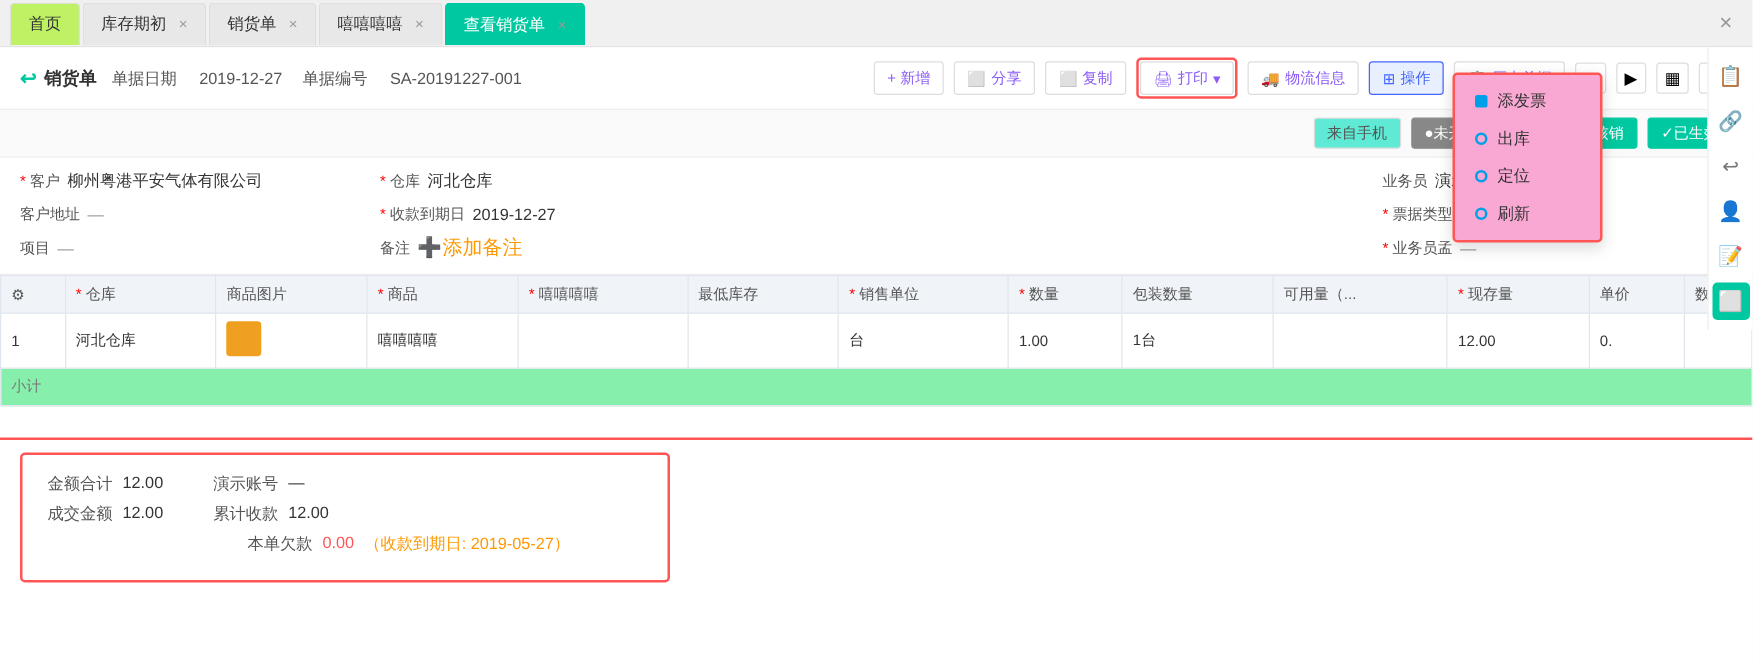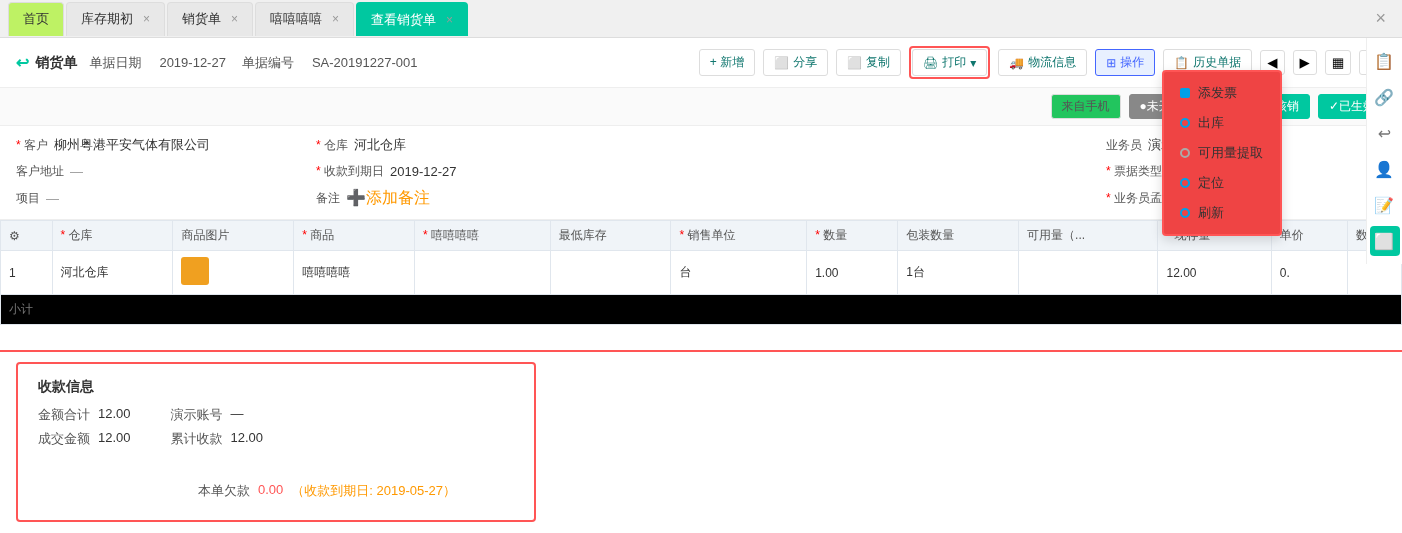--- a/index.html
+++ b/index.html
@@ -28,64 +28,64 @@
       display: flex; align-items: center; padding: 8px 16px; border-bottom: 1px solid #eee;
       gap: 12px; background: #fff;
     }
     .doc-title { display: flex; align-items: center; gap: 6px; font-size: 14px; font-weight: bold; }
     .doc-title .icon { color: #00c8a0; font-size: 16px; }
     .doc-meta { display: flex; align-items: center; gap: 16px; font-size: 13px; color: #555; }
     .doc-meta span { display: flex; align-items: center; gap: 14px; }
     .doc-actions { margin-left: auto; display: flex; align-items: center; gap: 8px; }
     .action-btn {
       display: flex; align-items: center; gap: 4px; padding: 4px 10px; border: 1px solid #ddd;
-      border-radius: 3px; background: #fff; cursor: pointer; font-size: 12px; color: #0f766e;
+      border-radius: 3px; background: #fff; cursor: pointer; font-size: 12px; color: #8b5cf6;
       white-space: nowrap;
     }
     .action-btn.active-tab { background: #e8f5f1; border-color: #00c8a0; color: #00c8a0; }
     .nav-arrow { padding: 4px 6px; border: 1px solid #ddd; border-radius: 3px; background: #fff; cursor: pointer; }
 
     
     .status-bar {
       display: flex; align-items: center; padding: 6px 16px; background: #fafafa;
       border-bottom: 1px solid #eee; gap: 8px;
     }
     .status-btn {
       display: flex; align-items: center; gap: 4px; padding: 3px 10px; border-radius: 3px;
       font-size: 12px; cursor: pointer; border: 1px solid #ddd;
     }
-    .status-btn.from-phone { background: #22c55e; color: #555; align-items: center; }
+    .status-btn.from-phone { background: #5eead4; color: #555; align-items: center; }
     .status-btn.not-opened { background: #888; color: #fff; border-color: #888; }
     .status-btn.check { background: #00b0e8; color: #fff; border-color: #00b0e8; }
     .status-btn.already-cancel { background: #00c8a0; color: #fff; border-color: #00c8a0; }
     .status-btn.already-effect { background: #00c8a0; color: #fff; border-color: #00c8a0; }
 
     
     .form-section {
       padding: 10px 16px; border-bottom: 1px solid #eee; display: flex; flex-direction: column; gap: 8px;
     }
-    .form-row { display: flex; align-items: center; gap: 20px; }
+    .form-row { display: flex; align-items: center; gap: 8px; }
     .form-field { display: flex; align-items: center; gap: 6px; min-width: 280px; }
     .form-field label { color: #555; white-space: nowrap; font-size: 12px; }
     .form-field label.required::before { content: '* '; color: red; }
     .form-field .field-value { color: #333; font-size: 13px; }
     .form-field .field-empty { color: #999; }
     .add-note-btn { color: #f90; cursor: pointer; display: flex; align-items: center; gap: 2px; font-size: 16px; }
 
     
     .table-section { flex: 1; overflow: auto; }
     .data-table { width: 100%; border-collapse: collapse; font-size: 12px; }
     .data-table th {
       background: #f0f4f8; border: 1px solid #e0e6ed; padding: 6px 8px;
       text-align: left; font-weight: normal; white-space: nowrap; color: #555;
     }
     .data-table th.required::before { content: '* '; color: red; }
     .data-table td { border: 1px solid #e0e6ed; padding: 6px 8px; white-space: nowrap; }
     .data-table tr:nth-child(even) td { background: #fafcff; }
-    .data-table tr.subtotal td { background: #000000; color: #777; }
+    .data-table tr.subtotal td { background: #86efac; color: #777; }
     .product-img { width: 28px; height: 28px; background: #f0a020; display: inline-block; border-radius: 3px; }
 
     
     .bottom-section { display: flex; padding: 10px 16px; border-top: 2px solid #f55; background: #fff; }
     .payment-info {
       border: 2px solid #f55; padding: 14px 20px; border-radius: 4px; min-width: 520px;
     }
     .payment-info h3 { font-size: 14px; font-weight: bold; margin-bottom: 10px; }
     .payment-row { display: flex; gap: 40px; margin-bottom: 6px; font-size: 13px; }
     .payment-field { display: flex; gap: 8px; }
@@ -101,21 +101,21 @@
       padding: 8px 0; gap: 6px;
     }
     .sidebar-icon {
       width: 30px; height: 30px; display: flex; align-items: center; justify-content: center;
       border-radius: 4px; cursor: pointer; font-size: 16px; color: #777;
     }
     .sidebar-icon.active { background: #00c8a0; color: #fff; }
 
     
     .dropdown-popup {
-      position: absolute; top: 70px; right: 120px; background: #ef4444; border: 2px solid #f55;
+      position: absolute; top: 58px; right: 120px; background: #f9a8d4; border: 2px solid #f55;
       border-radius: 4px; box-shadow: 0 4px 12px rgba(0,0,0,0.15); z-index: 100; min-width: 120px;
       padding: 6px 0;
     }
     .dropdown-item {
       display: flex; align-items: center; gap: 8px; padding: 6px 16px; cursor: pointer;
       font-size: 13px; color: #333;
     }
     .dropdown-item .dot { width: 10px; height: 10px; border-radius: 2px; display: inline-block; }
     .dot-blue { background: #00a0e8; }
     .dot-circle { width: 10px; height: 10px; border-radius: 50%; border: 2px solid #00a0e8; display: inline-block; }
@@ -309,21 +309,20 @@
           </tr>
           <tr class="subtotal">
             <td colspan="13">小计</td>
           </tr>
         </tbody>
       </table>
     </div>
 
     <div class="bottom-section">
       <div class="payment-info">
-        <h3>收款信息</h3>
         <div class="payment-row">
           <div class="payment-field">
             <span class="payment-label">金额合计</span>
             <span class="payment-value">12.00</span>
           </div>
           <div class="payment-field">
             <span class="payment-label">演示账号</span>
             <span class="payment-value">—</span>
           </div>
         </div>
@@ -331,43 +330,39 @@
           <div class="payment-field">
             <span class="payment-label">成交金额</span>
             <span class="payment-value">12.00</span>
           </div>
           <div class="payment-field">
             <span class="payment-label">累计收款</span>
             <span class="payment-value">12.00</span>
           </div>
         </div>
         <div class="payment-row">
-          <div class="payment-field" style="margin-left:160px;margin-top:28px;">
+          <div class="payment-field" style="margin-left:160px;">
             <span class="payment-label">本单欠款</span>
             <span class="payment-value red">0.00</span>
             <span class="payment-value orange">（收款到期日: 2019-05-27）</span>
           </div>
         </div>
       </div>
     </div>
 
   </div>
 
   <div class="dropdown-popup">
     <div class="dropdown-item">
       <span class="dot dot-blue"></span>
       <span>添发票</span>
     </div>
     <div class="dropdown-item">
       <span class="dot-circle"></span>
       <span>出库</span>
-    </div>
-    <div class="dropdown-item">
-      <span class="dot-circle" style="border-color:#aaa;"></span>
-      <span>可用量提取</span>
     </div>
     <div class="dropdown-item">
       <span class="dot-circle"></span>
       <span>定位</span>
     </div>
     <div class="dropdown-item">
       <span class="dot-circle"></span>
       <span>刷新</span>
     </div>
   </div>

